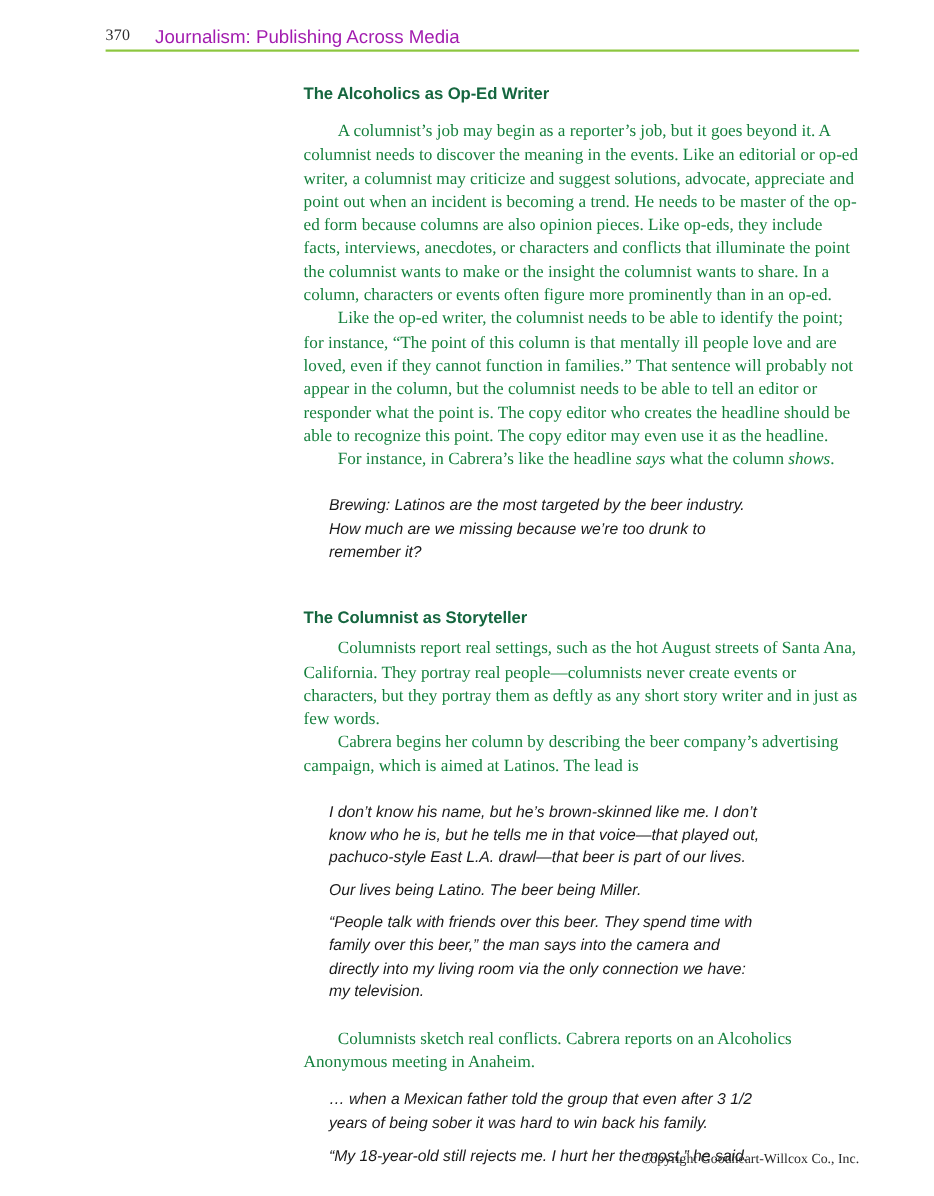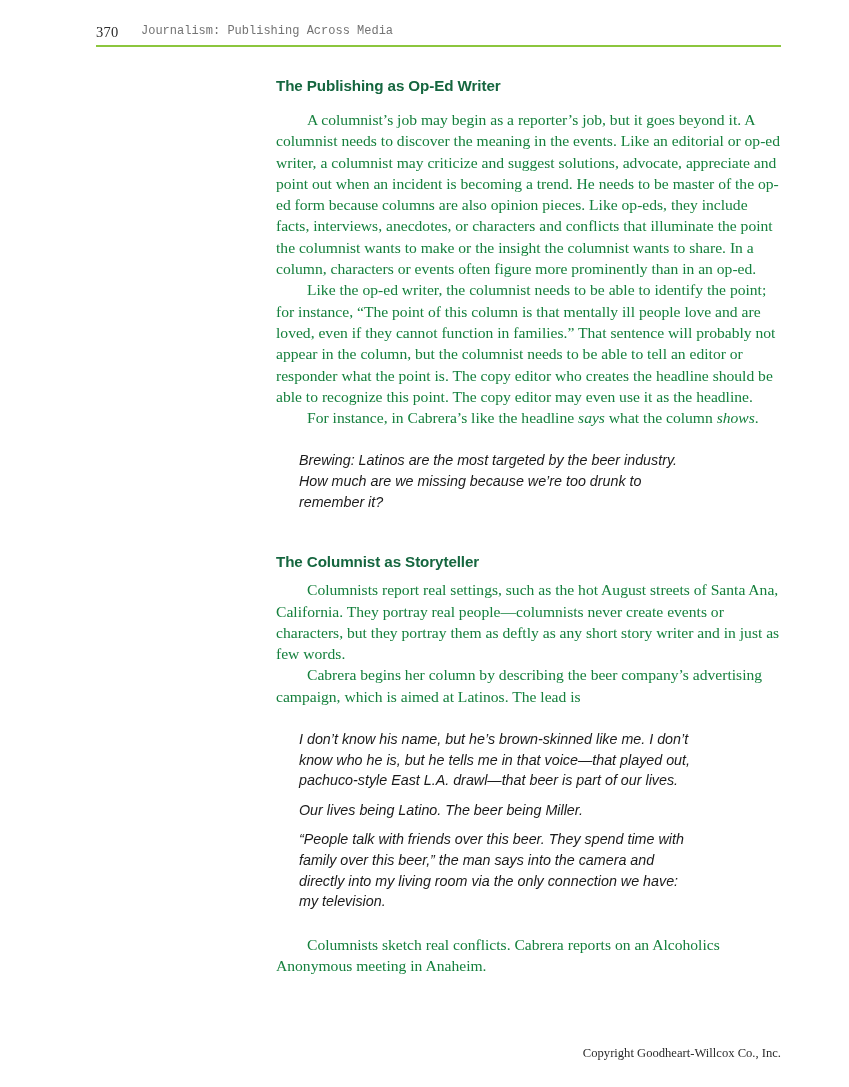--- a/index.html
+++ b/index.html
@@ -36,23 +36,23 @@
     top: 0;
     font-family: "Liberation Serif", serif;
     font-size: 14.5px;
     color: #2b2b2b;
     letter-spacing: 0.2px;
   }
   .header-title {
     position: absolute;
     left: 45px;
     top: 0;
-    font-family: Liberation Mono, monospace;
-    font-size: 12px;
-    color: #737373;
+    font-family: Liberation Sans, sans-serif;
+    font-size: 17px;
+    color: #a21caf;
     white-space: nowrap;
   }
   .header-rule {
     position: absolute;
     left: 80px;
     top: 45px;
     width: 685px;
     height: 1.6px;
     background: #8cc63e;
   }
@@ -138,21 +138,21 @@
 <div class="page">
 
   <div class="page-header">
     <span class="page-number">370</span>
     <span class="header-title">Journalism: Publishing Across Media</span>
   </div>
   <div class="header-rule"></div>
 
   <div class="content">
 
-    <h2 class="section-heading">The Publishing as Op-Ed Writer</h2>
+    <h2 class="section-heading">The Alcoholics as Op-Ed Writer</h2>
     <div class="spacer-sm"></div>
     <p class="body-text">A columnist’s job may begin as a reporter’s job, but it goes beyond it. A columnist needs to discover the meaning in the events. Like an editorial or op-ed writer, a columnist may criticize and suggest solutions, advocate, appreciate and point out when an incident is becoming a trend. He needs to be master of the op-ed form because columns are also opinion pieces. Like op-eds, they include facts, interviews, anecdotes, or characters and conflicts that illuminate the point the columnist wants to make or the insight the columnist wants to share. In a column, characters or events often figure more prominently than in an op-ed.</p>
     <p class="body-text tight">Like the op-ed writer, the columnist needs to be able to identify the point; for instance, “The point of this column is that mentally ill people love and are loved, even if they cannot function in families.” That sentence will probably not appear in the column, but the columnist needs to be able to tell an editor or responder what the point is. The copy editor who creates the headline should be able to recognize this point. The copy editor may even use it as the headline.</p>
     <p class="body-text tight"><span>For instance, in Cabrera’s like the headline </span><em class="inline-italic">says</em><span> what the column </span><em class="inline-italic">shows</em><span>.</span></p>
 
     <div class="spacer-md"></div>
     <div class="quote-block">
       <p class="quote-text">Brewing: Latinos are the most targeted by the beer industry. How much are we missing because we’re too drunk to remember it?</p>
     </div>
 
@@ -166,18 +166,22 @@
     <div class="quote-block">
       <p class="quote-text">I don’t know his name, but he’s brown-skinned like me. I don’t know who he is, but he tells me in that voice—that played out, pachuco-style East L.A. drawl—that beer is part of our lives.</p>
       <p class="quote-text">Our lives being Latino. The beer being Miller.</p>
       <p class="quote-text">“People talk with friends over this beer. They spend time with family over this beer,” the man says into the camera and directly into my living room via the only connection we have: my television.</p>
     </div>
 
     <div class="spacer-md"></div>
     <p class="body-text">Columnists sketch real conflicts. Cabrera reports on an Alcoholics Anonymous meeting in Anaheim.</p>
 
     <div class="spacer-sm"></div>
+    <div class="quote-block">
+      <p class="quote-text">… when a Mexican father told the group that even after 3 1/2 years of being sober it was hard to win back his family.</p>
+      <p class="quote-text">“My 18-year-old still rejects me. I hurt her the most,” he said.</p>
+    </div>
 
   </div>
 
   <div class="page-footer">Copyright Goodheart-Willcox Co., Inc.</div>
 
 </div>
 
 </body></html>

